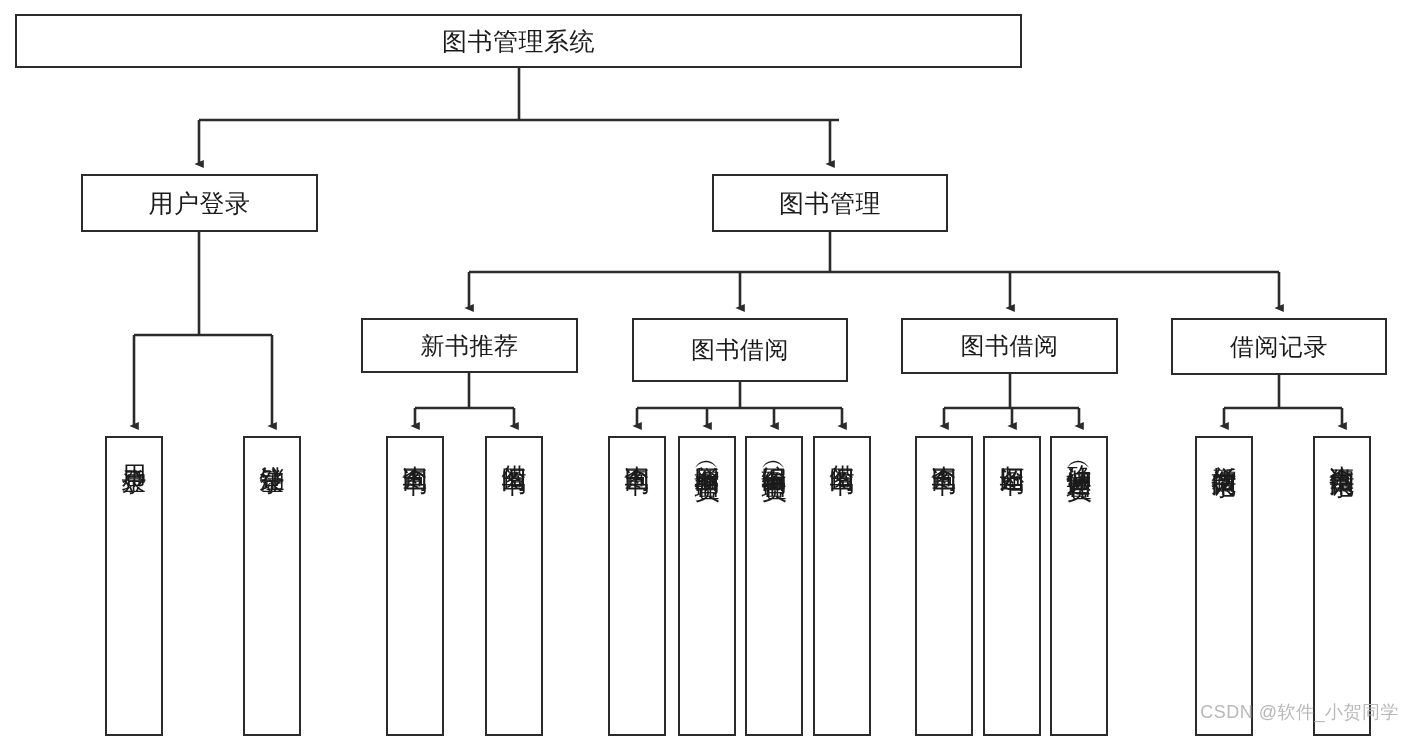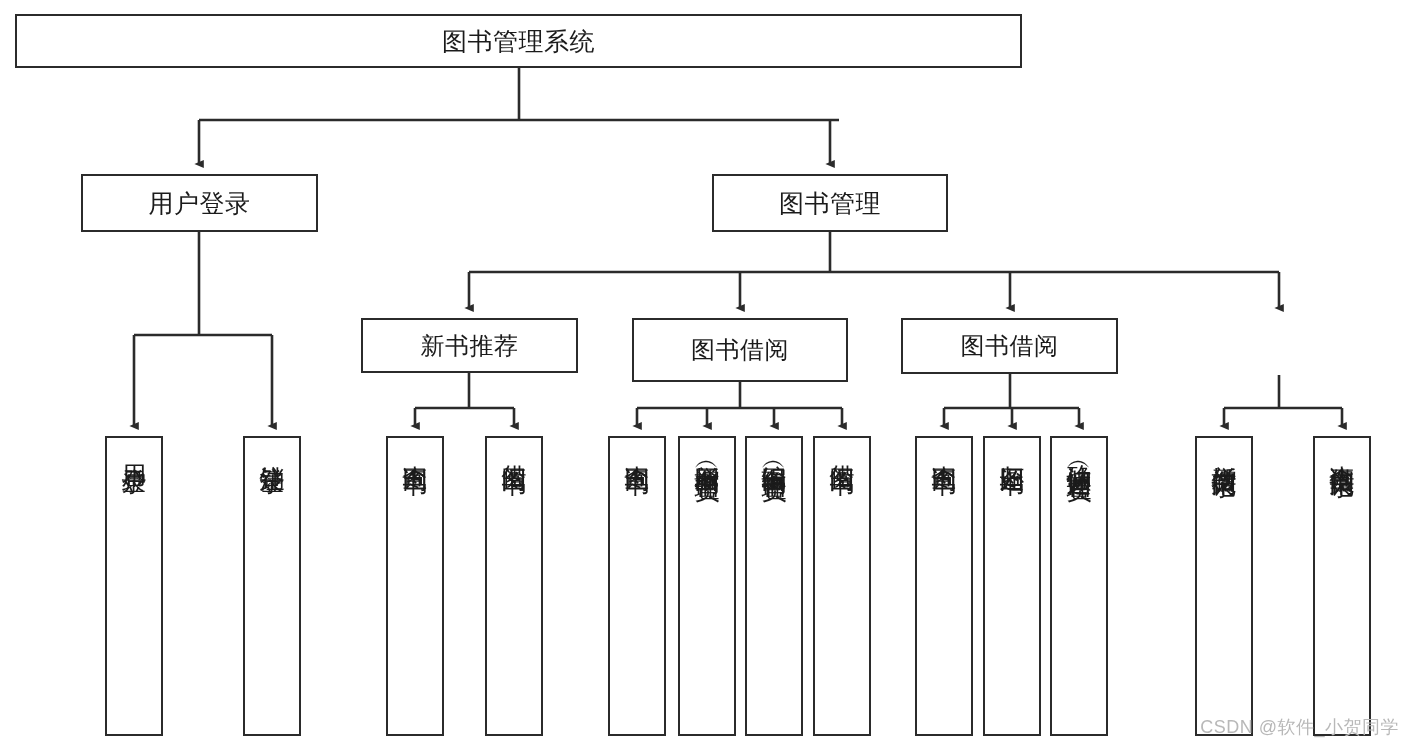--- a/index.html
+++ b/index.html
@@ -65,21 +65,21 @@
     writing-mode: vertical-rl;
     text-orientation: upright;
     font-size: 25px;
     letter-spacing: 2px;
     line-height: 1;
     white-space: normal;
   }
   .watermark {
     position: absolute;
     right: 6px;
-    bottom: 8px;
+    bottom: 23px;
     font-size: 18px;
     color: #b8b8b8;
     white-space: nowrap;
     letter-spacing: 0.5px;
   }
 </style>
 </head>
 <body>
 
 <div id="canvas">
@@ -151,20 +151,23 @@
   </div>
 
   <div class="node horiz level3" style="left:632px;top:318px;width:216px;height:64px;">
     <span class="node-label">图书借阅</span>
   </div>
 
   <div class="node horiz level3" style="left:901px;top:318px;width:217px;height:56px;">
     <span class="node-label">图书借阅</span>
   </div>
 
+  <div class="node horiz level3" style="left:1171px;top:318px;width:216px;height:57px;">
+    <span class="node-label">借阅记录</span>
+  </div>
 
   <div class="node leaf" style="left:105px;top:436px;width:58px;height:300px;">
     <span class="node-label">用户登录</span>
   </div>
   <div class="node leaf" style="left:243px;top:436px;width:58px;height:300px;">
     <span class="node-label">注销登录</span>
   </div>
 
   <div class="node leaf" style="left:386px;top:436px;width:58px;height:300px;">
     <span class="node-label">查询图书</span>

